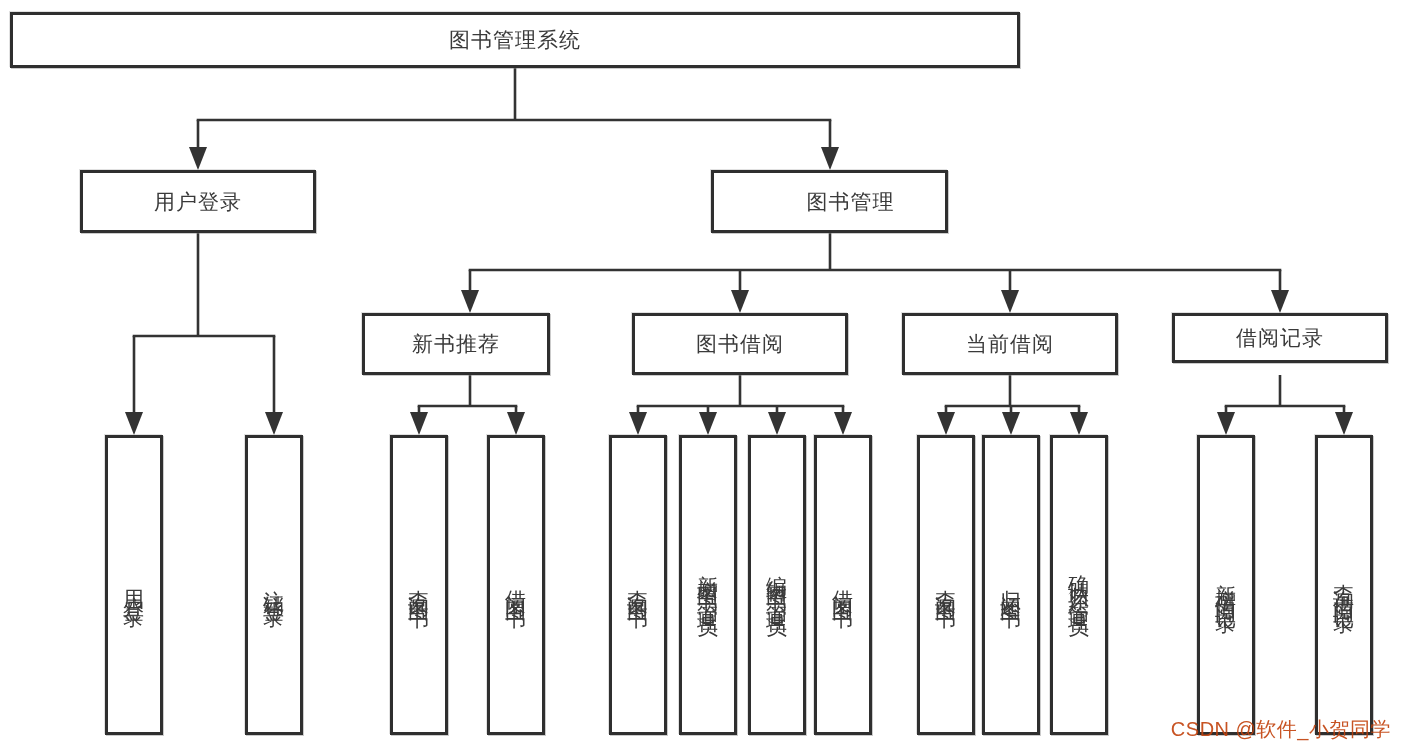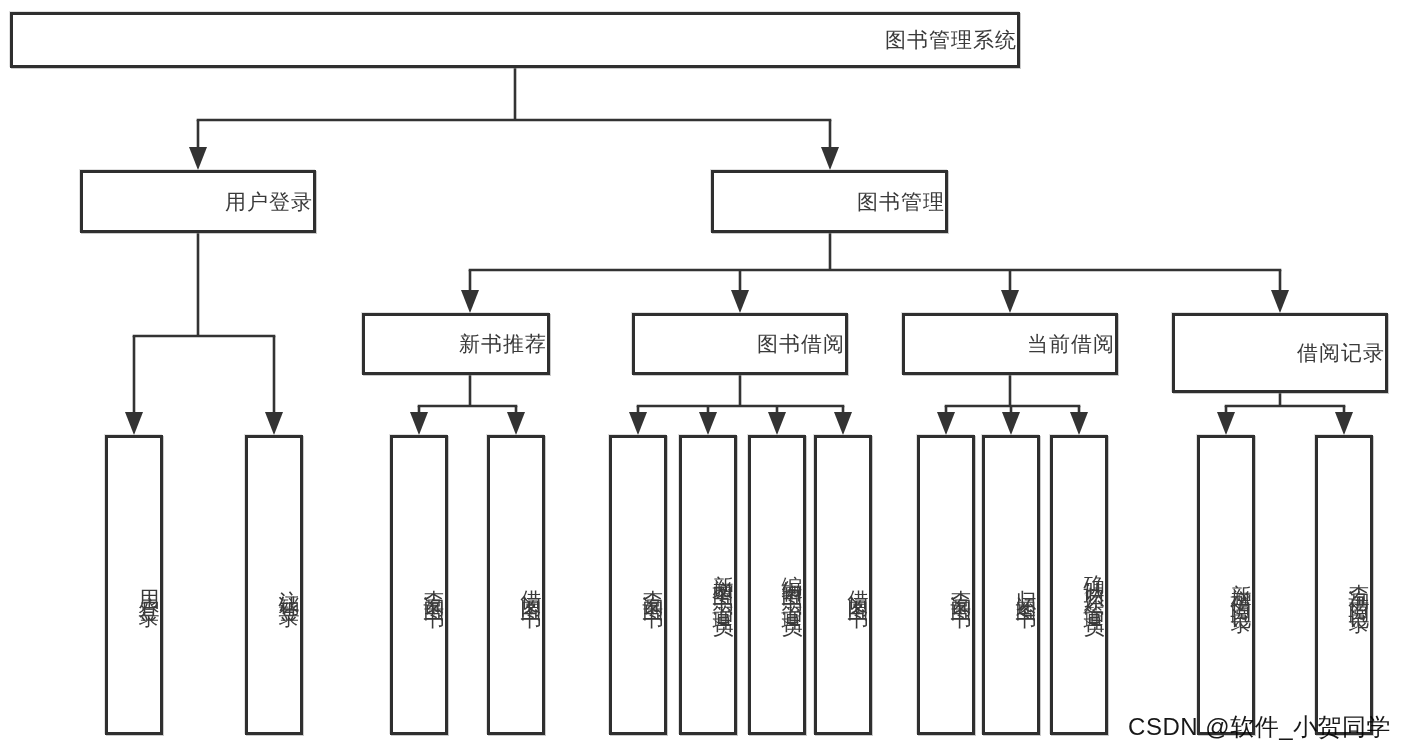--- a/index.html
+++ b/index.html
@@ -22,42 +22,42 @@
     z-index: 1;
   }
   .box {
     position: absolute;
     box-sizing: border-box;
     background: #ffffff;
     border: 3px solid #2f2f2f;
     box-shadow: 1px 1px 0 rgba(140,140,140,0.45), -1px -1px 0 rgba(170,170,170,0.35);
     display: flex;
     align-items: center;
-    justify-content: flex-end;
+    justify-content: center;
     z-index: 2;
     color: #3a3a3a;
   }
   .box.h span {
     font-size: 21px;
     letter-spacing: 1px;
     white-space: nowrap;
   }
   .box.v span {
     writing-mode: vertical-rl;
     text-orientation: mixed;
     font-size: 21px;
     letter-spacing: 6px;
     line-height: 1;
   }
   .watermark {
     position: absolute;
     right: 14px;
     bottom: 4px;
-    font-size: 24px;
-    color: #000000;
+    font-size: 20px;
+    color: #c2410c;
     opacity: 0.9;
     z-index: 5;
     white-space: nowrap;
     letter-spacing: 0.5px;
   }
 </style>
 </head>
 <body>
 
 <div class="canvas">
@@ -130,21 +130,21 @@
 
   <div class="box h" style="left:362px; top:313px; width:188px; height:62px;">
     <span>新书推荐</span>
   </div>
   <div class="box h" style="left:632px; top:313px; width:216px; height:62px;">
     <span>图书借阅</span>
   </div>
   <div class="box h" style="left:902px; top:313px; width:216px; height:62px;">
     <span>当前借阅</span>
   </div>
-  <div class="box h" style="left:1172px; top:313px; width:216px; height:80px;">
+  <div class="box h" style="left:1172px; top:313px; width:216px; height:50px;">
     <span>借阅记录</span>
   </div>
 
   <div class="box v" style="left:105px; top:435px; width:58px; height:300px;">
     <span>用户登录</span>
   </div>
   <div class="box v" style="left:245px; top:435px; width:58px; height:300px;">
     <span>注销登录</span>
   </div>
 

